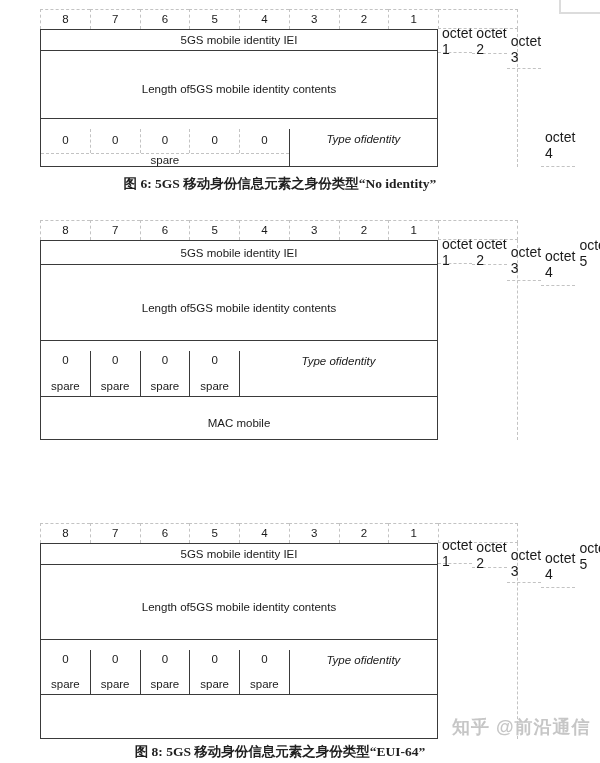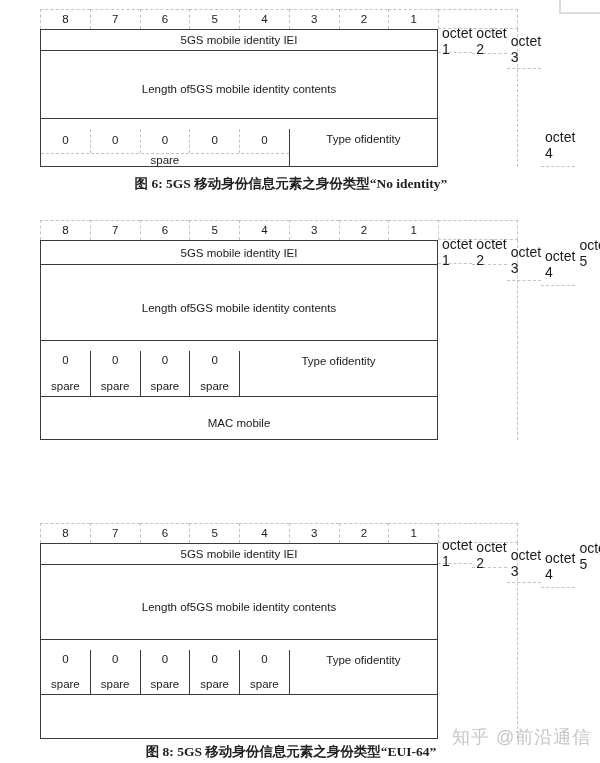--- a/index.html
+++ b/index.html
@@ -33,21 +33,21 @@
   }
   .row{box-sizing:border-box;border-bottom:1.5px solid #3a3a3a;}
   .row.last{border-bottom:none;flex:1;}
   .cellcenter{display:flex;align-items:center;justify-content:center;text-align:center;}
   .spare-flex{display:flex;padding:0;}
   .spcell{
     width:49.75px;box-sizing:border-box;border-right:1.5px solid #3a3a3a;
     display:flex;flex-direction:column;justify-content:space-between;
     align-items:center;padding:3px 0 4px;
   }
-  .typecell{flex:1;text-align:center;padding-top:4px;box-sizing:border-box;}
+  .typecell{flex:1;text-align:center;padding-top:4px;box-sizing:border-box;font-style:italic;}
   
   .sp6{
     width:248.75px;box-sizing:border-box;border-right:1.5px solid #3a3a3a;
     display:flex;flex-direction:column;
   }
   .zeros{height:25px;box-sizing:border-box;border-bottom:1px dashed #c3c3c3;display:flex;}
   .zcell{flex:1;text-align:center;line-height:23px;border-left:1px dashed #c3c3c3;}
   .zcell:first-child{border-left:none;}
   .sp6label{flex:1;display:flex;align-items:center;justify-content:center;}
   
@@ -55,30 +55,29 @@
     width:80px;box-sizing:border-box;flex:0 0 80px;
     border-right:1px dashed #c3c3c3;
     display:flex;flex-direction:row;font-size:14px;
   }
   .oc{box-sizing:border-box;padding-left:4px;display:flex;align-items:center;}
   .oc.db{border-bottom:1px dashed #c3c3c3;}
   .oc.b{align-items:flex-end;padding-bottom:5px;}
   .oc.grow{flex:1;}
   
   .caption{
-    position:absolute;left:52px;width:478px;text-align:center;
+    position:absolute;left:41px;width:478px;text-align:center;
     font-family:"Liberation Serif","DejaVu Serif",serif;
     font-weight:bold;font-size:13.5px;color:#1f1f1f;white-space:nowrap;
   }
   
   .watermark{
     position:absolute;left:452px;top:715px;
-    font-size:18px;font-weight:normal;color:#c6c6c6;white-space:nowrap;
+    font-size:18px;font-weight:bold;color:#c6c6c6;white-space:nowrap;
     letter-spacing:1px;
-    margin-top:10px;
   }
   .cornermark{
     position:absolute;left:559px;top:0;width:40px;height:12px;
     border-left:2px solid #dcdcdc;border-bottom:2px solid #dcdcdc;
   }
 </style>
 </head>
 <body>
 
 <div class="fig" style="top:9px;height:186px;">

